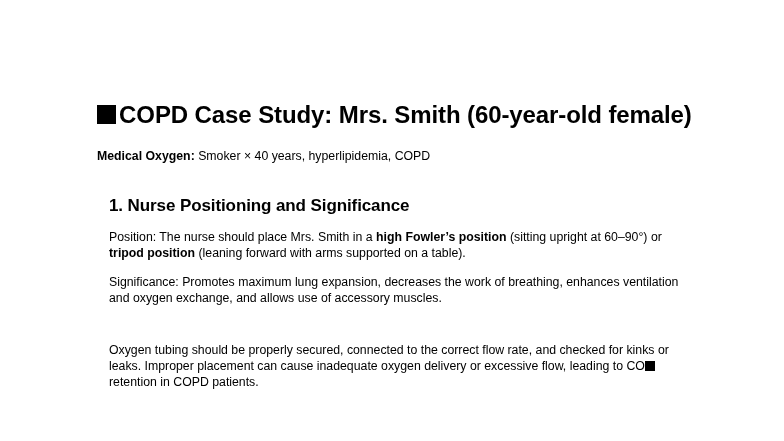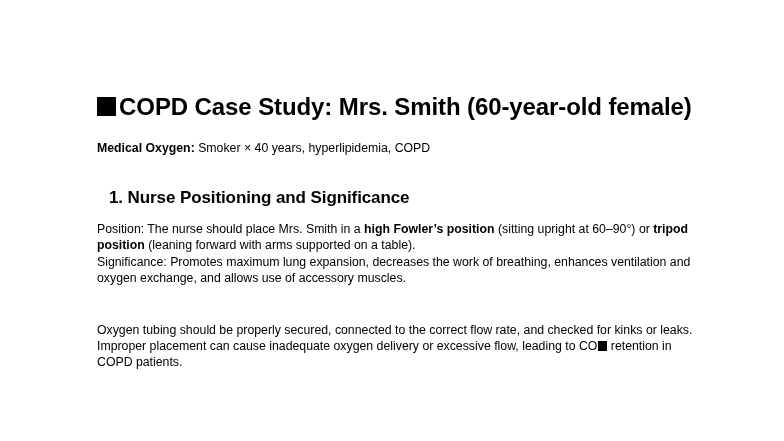--- a/index.html
+++ b/index.html
@@ -17,21 +17,21 @@
   }
   .page {
     position: relative;
     width: 784px;
     height: 441px;
     background: #ffffff;
   }
   .content {
     position: absolute;
     left: 97px;
-    top: 92px;
+    top: 100px;
     width: 596px;
   }
 
   
   .doc-title {
     font-size: 24px;
     font-weight: bold;
     line-height: 30px;
     letter-spacing: -0.1px;
     margin: 0;
@@ -77,21 +77,21 @@
   }
   .sec-1 { margin-top: 31px; }
   .sec-2 { margin-top: 35px; }
 
   .body-block {
     font-size: 12.3px;
     line-height: 16.4px;
     margin: 6px 0 0 0;
   }
   .body-block p {
-    margin: 0;
+    margin: 12px;
   }
   b { font-weight: bold; }
 </style>
 </head>
 <body>
 
 <div class="page">
   <div class="content">
 
     <h1 class="doc-title">

